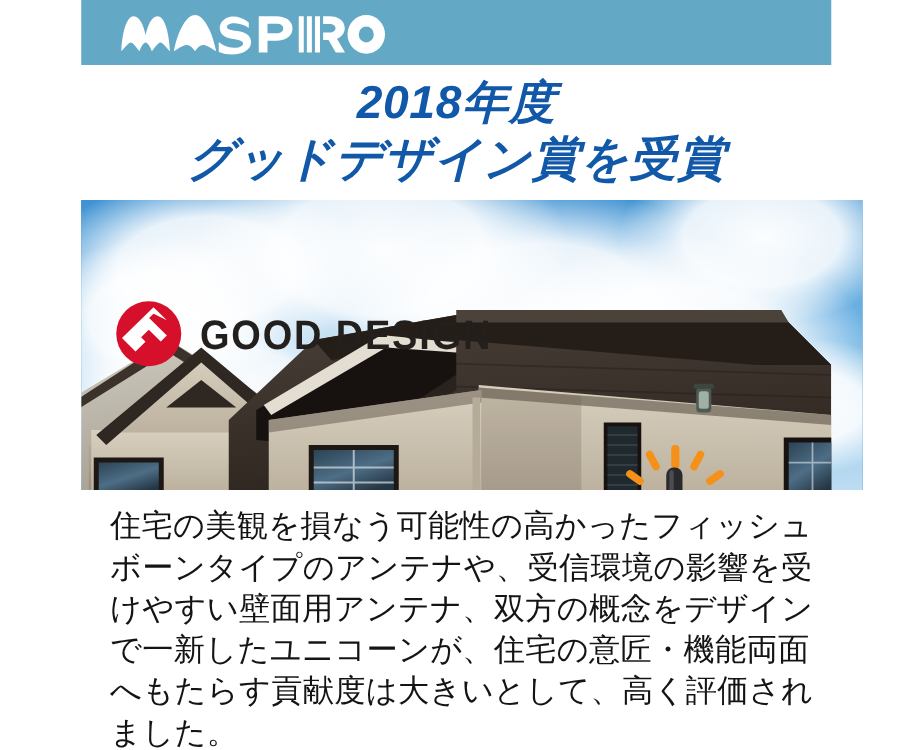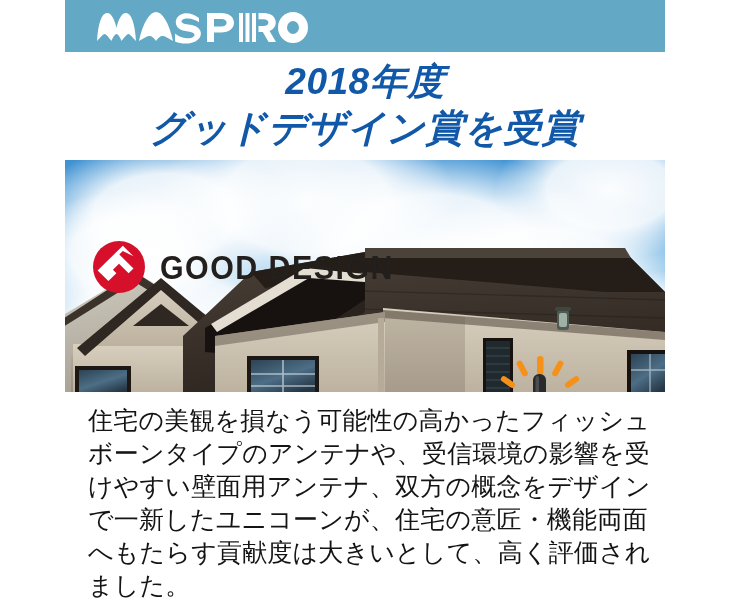--- a/index.html
+++ b/index.html
@@ -59,20 +59,21 @@
 
   
   .photo {
     position: absolute;
     left: 65px;
     top: 160px;
     width: 600px;
     height: 232px;
     overflow: hidden;
     background: #2f7fc4;
+    padding-left: 25px;
   }
 
   
   .sky {
     position: absolute;
     inset: 0;
     background:
       linear-gradient(180deg,#3f92d2 0%, #57a3dc 22%, #74b6e4 46%, #9bcbec 70%, #bcdcf2 100%);
   }
   

